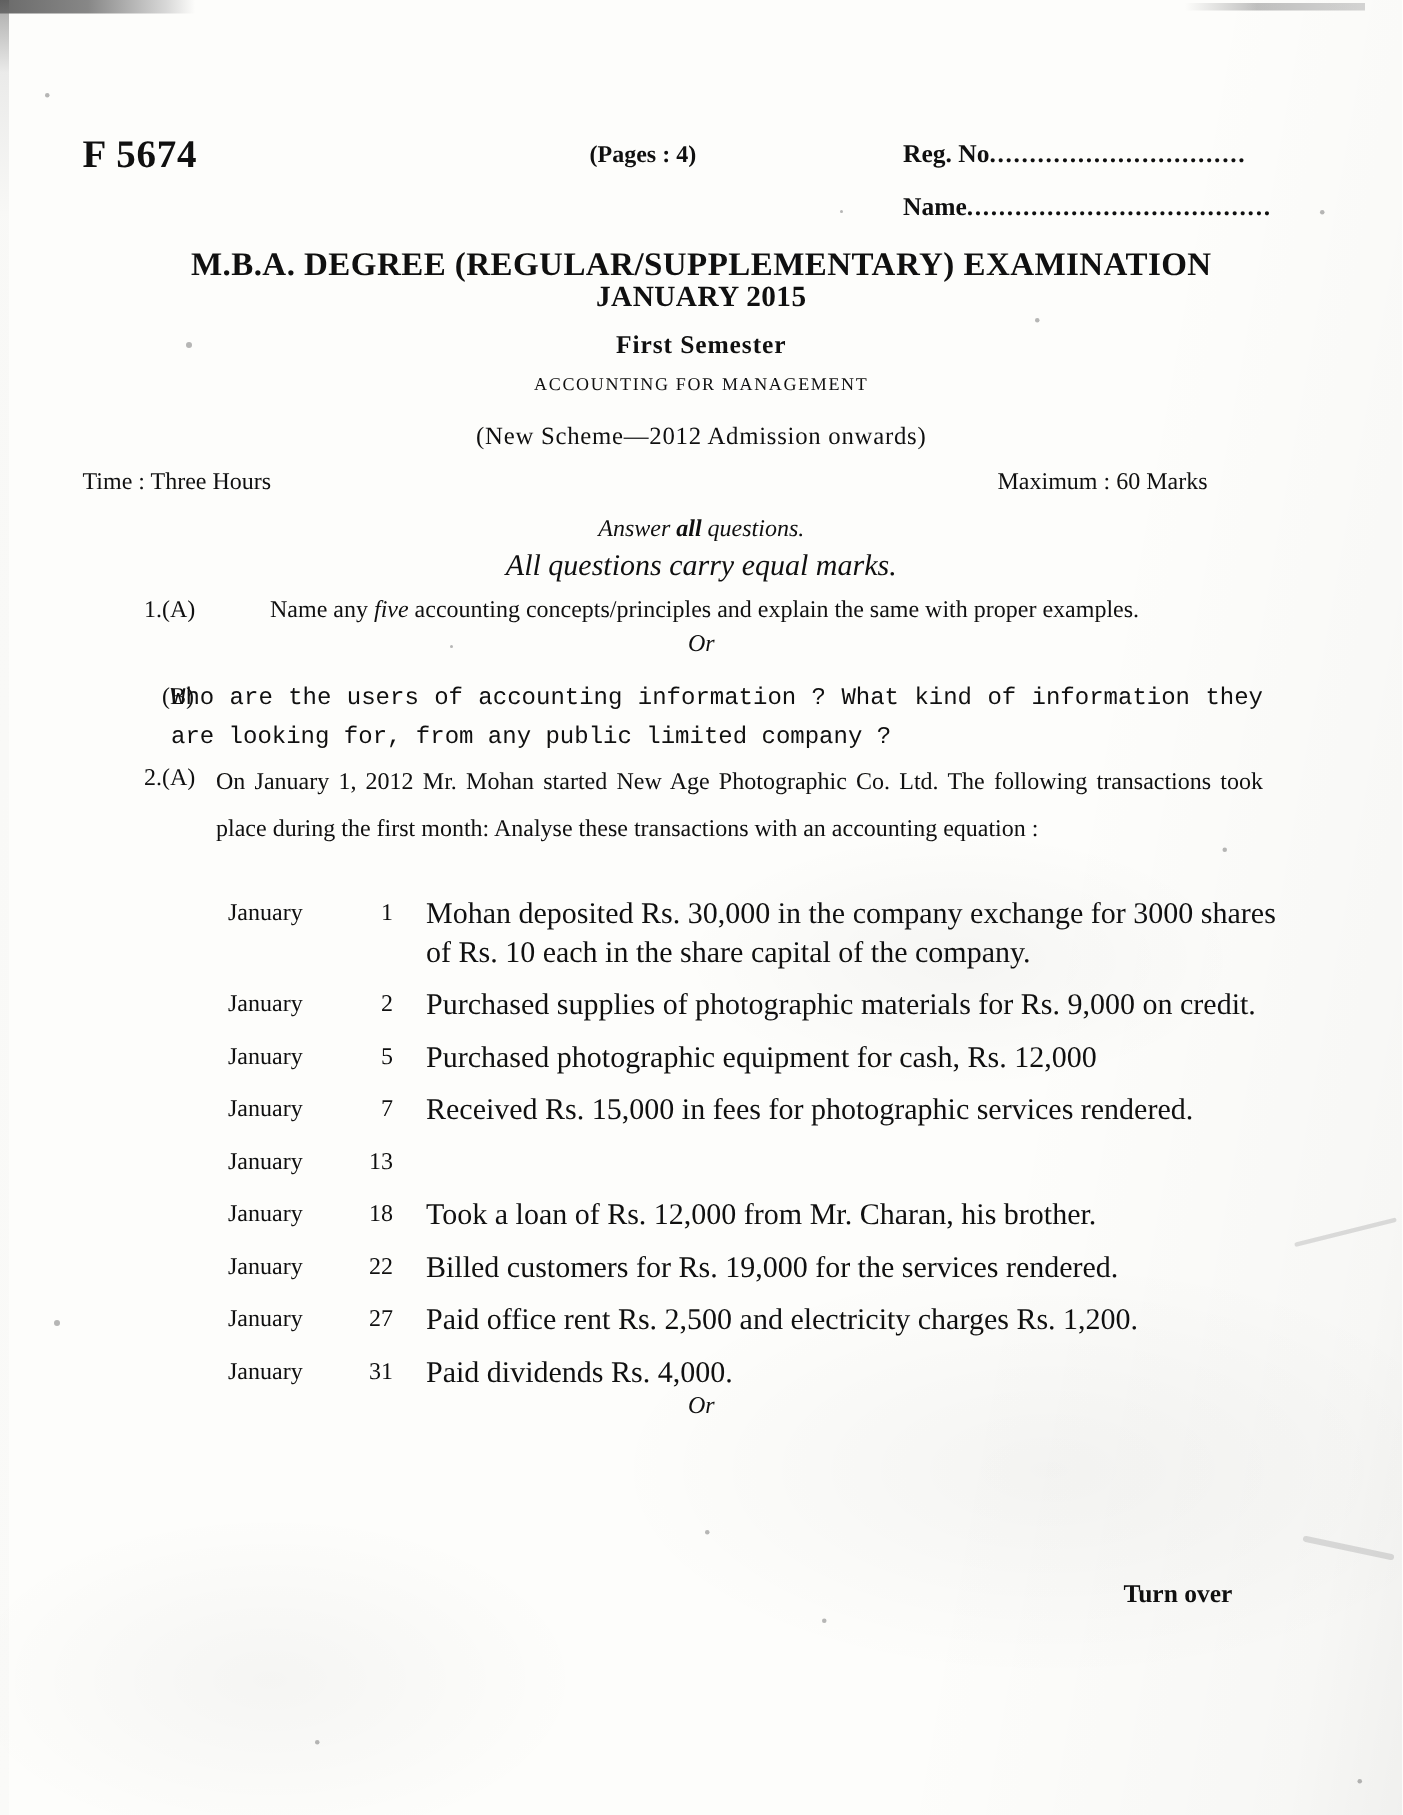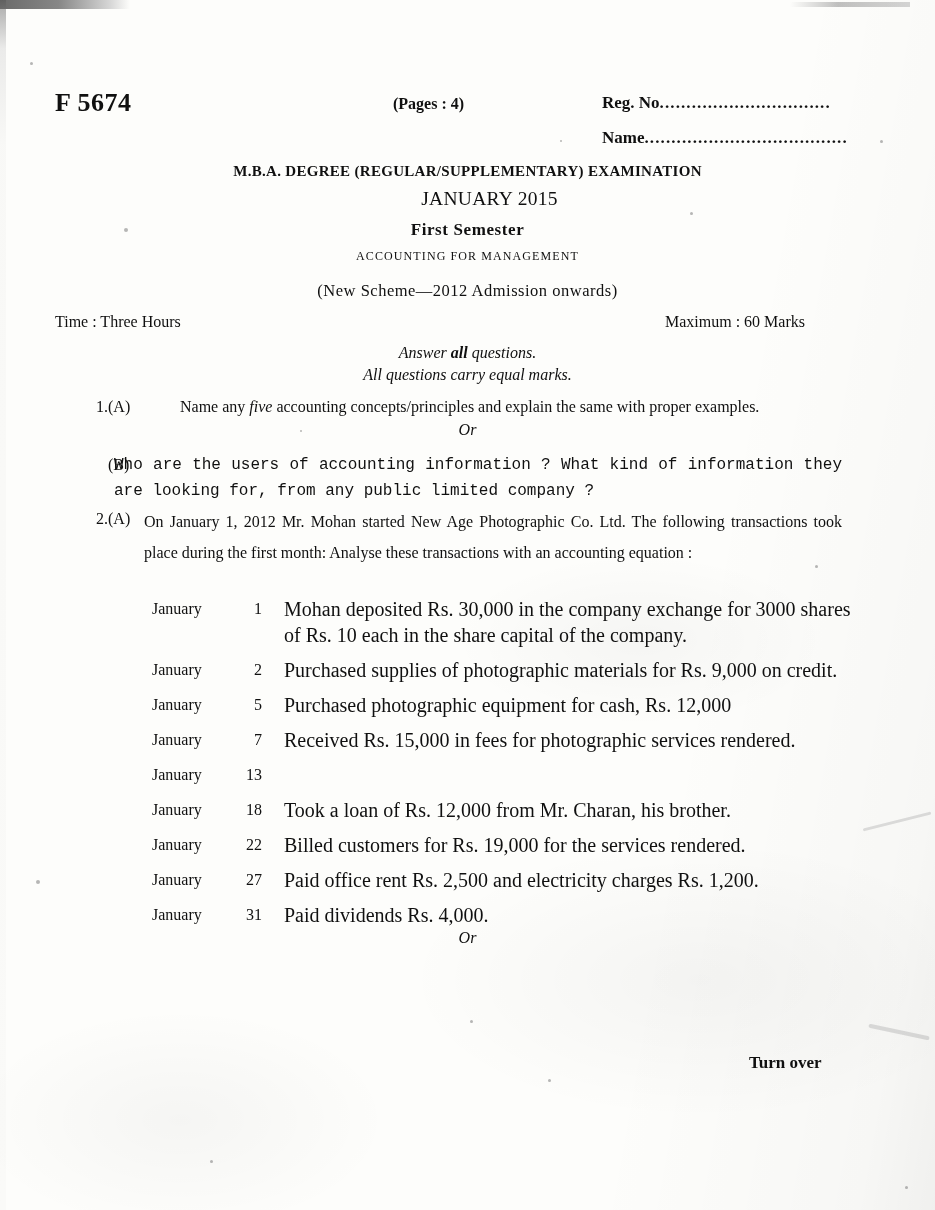--- a/index.html
+++ b/index.html
@@ -105,30 +105,29 @@
     left: 602px; top: 128px;
     font-weight: bold;
     font-size: 17px;
   }
   .dots { letter-spacing: 1.1px; }
 
   .title1 {
     left: 50%; top: 163px;
     transform: translateX(-50%);
     font-weight: bold;
-    font-size: 15px;
+    font-size: 22px;
     letter-spacing: .3px;
   }
   .title2 {
     left: 50%; top: 188px;
     transform: translateX(-50%);
-    font-weight: normal;
+    font-weight: bold;
     font-size: 19.5px;
     letter-spacing: .3px;
-    margin-left: 22px;
   }
   .semester {
     left: 50%; top: 220px;
     transform: translateX(-50%);
     font-weight: bold;
     font-size: 17px;
     letter-spacing: .6px;
   }
   .subject {
     left: 50%; top: 249px;
@@ -156,21 +155,21 @@
     left: 50%; top: 344px;
     transform: translateX(-50%);
     font-style: italic;
     font-size: 16px;
   }
   .instr1 b { font-style: italic; font-weight: bold; }
   .instr2 {
     left: 50%; top: 366px;
     transform: translateX(-50%);
     font-style: italic;
-    font-size: 16px;
+    font-size: 20px;
   }
 
   
   .qrow {
     position: absolute;
     font-size: 16px;
     line-height: 26px;
   }
   .qnum {
     position: absolute;

